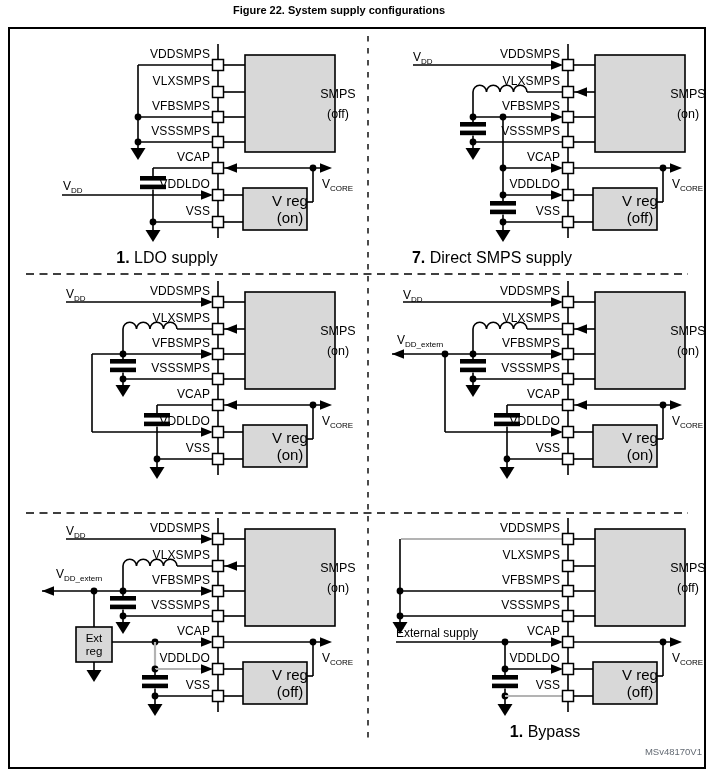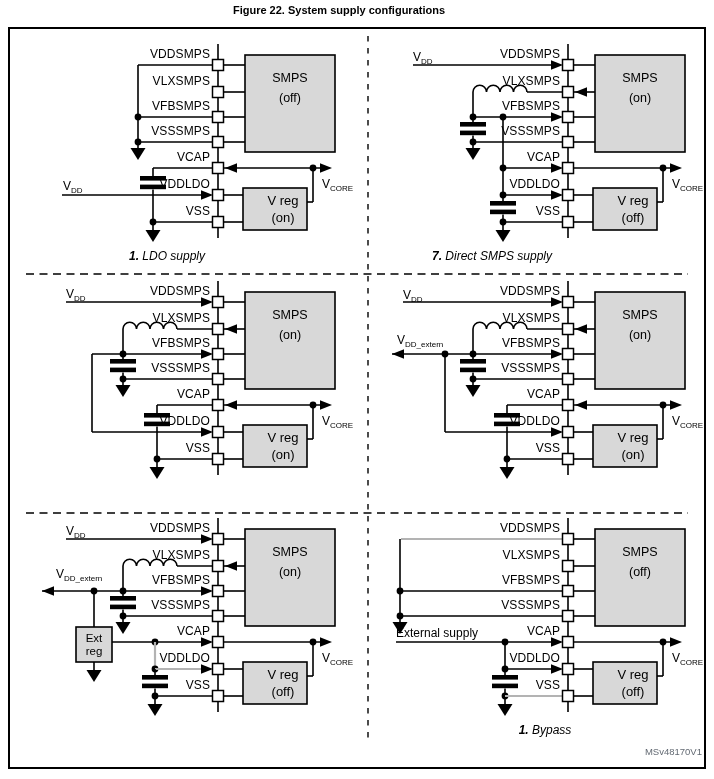--- a/index.html
+++ b/index.html
@@ -8,25 +8,25 @@
     font-size:11px;font-weight:bold;color:#000;}
   #frame{position:absolute;left:8px;top:27px;width:694px;height:738px;border:2px solid #000;}
   #seps{position:absolute;left:0;top:0;pointer-events:none;}
   .panel{position:absolute;width:350px;height:237px;}
   .panel svg{position:absolute;left:0;top:0;}
   .lbl{position:absolute;font-size:12px;line-height:13px;color:#000;white-space:nowrap;}
   .pin-lbl{right:150px;text-align:right;letter-spacing:0.1px;}
   .lbl sub{font-size:8px;vertical-align:-3px;letter-spacing:0;}
   .box-label{position:absolute;display:flex;flex-direction:column;align-items:center;
     justify-content:center;color:#000;text-align:center;}
-  .smps-label{left:235px;top:7px;width:90px;height:97px;font-size:12.5px;line-height:20px;}
-  .vreg-label{left:233px;top:156px;width:80px;height:42px;font-size:13px;line-height:17px;}
+  .smps-label{left:235px;top:23px;width:90px;height:97px;font-size:12.5px;line-height:20px;padding-left:48px;}
+  .vreg-label{left:233px;top:156px;width:80px;height:42px;font-size:15px;line-height:17px;padding-left:7px;}
   .extreg-label{left:66px;top:121px;width:36px;height:35px;font-size:11.5px;line-height:13px;}
-  .caption{position:absolute;top:217px;font-size:12px;color:#000;white-space:nowrap;
-    transform:translateX(-50%);font-style:italic;}
+  .caption{position:absolute;top:217px;font-size:16px;color:#000;white-space:nowrap;
+    transform:translateX(-50%);}
   .caption::first-letter{font-weight:bold;}
   #watermark{position:absolute;top:746px;left:0;width:702px;text-align:right;
     font-size:9.5px;color:#636a73;}
 </style>
 </head>
 <body>
 
 <div id="title">Figure 22. System supply configurations</div>
 <div id="frame"></div>
 

